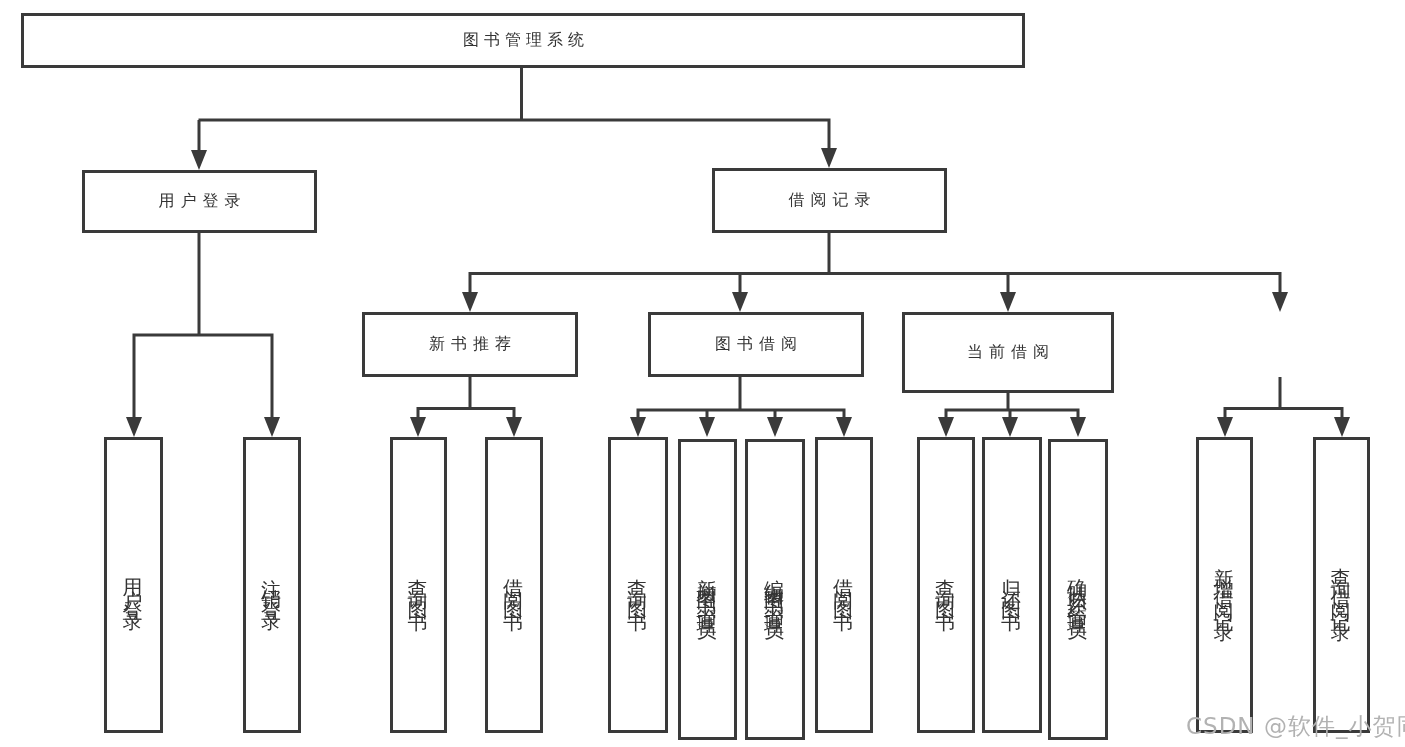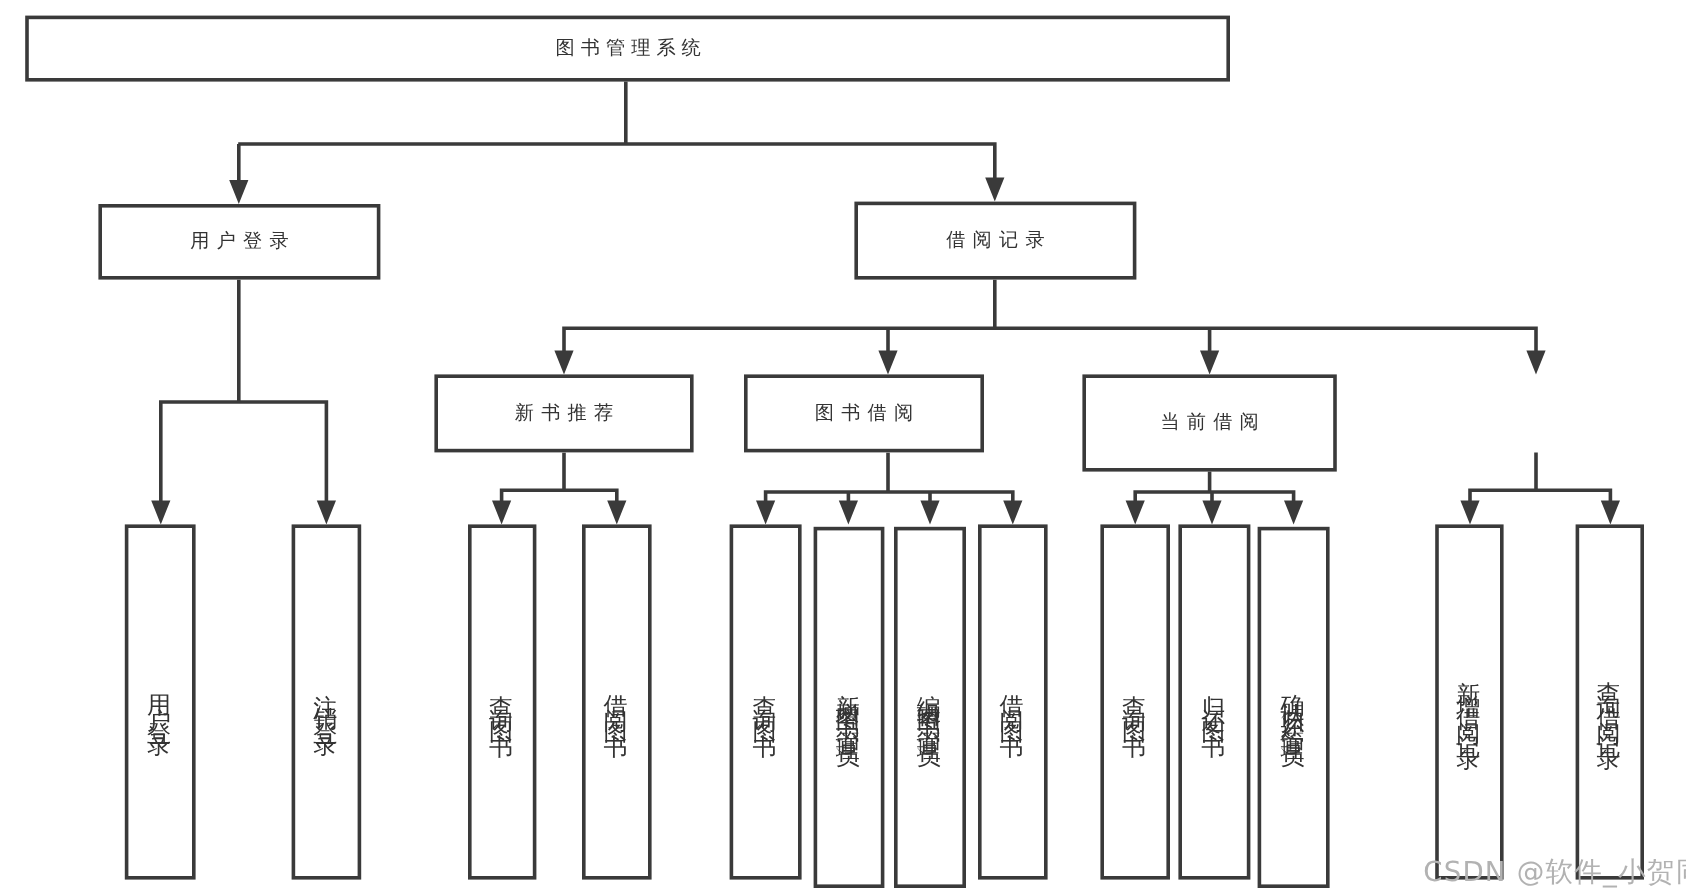--- a/index.html
+++ b/index.html
@@ -75,21 +75,21 @@
   <div class="box h" style="left:82px;top:170px;width:235px;height:63px">
     <span>用户登录</span>
   </div>
   <div class="box h" style="left:712px;top:168px;width:235px;height:65px">
     <span>借阅记录</span>
   </div>
 
   <div class="box h" style="left:362px;top:312px;width:216px;height:65px">
     <span>新书推荐</span>
   </div>
-  <div class="box h" style="left:620px;top:312px;width:200px;height:65px">
+  <div class="box h" style="left:648px;top:312px;width:216px;height:65px">
     <span>图书借阅</span>
   </div>
   <div class="box h" style="left:902px;top:312px;width:212px;height:81px">
     <span>当前借阅</span>
   </div>
 
   <div class="box leaf" style="left:104px;top:437px;width:59px;height:296px">
     <span>用户登录</span>
   </div>
   <div class="box leaf" style="left:243px;top:437px;width:58px;height:296px">

